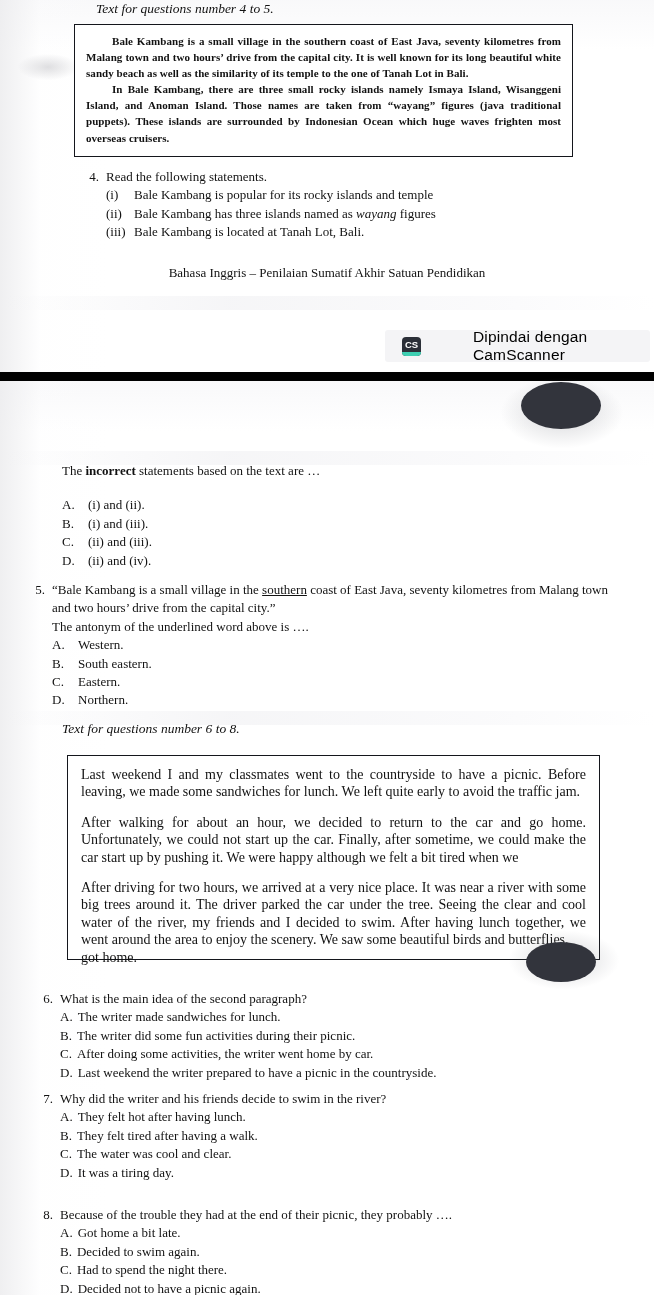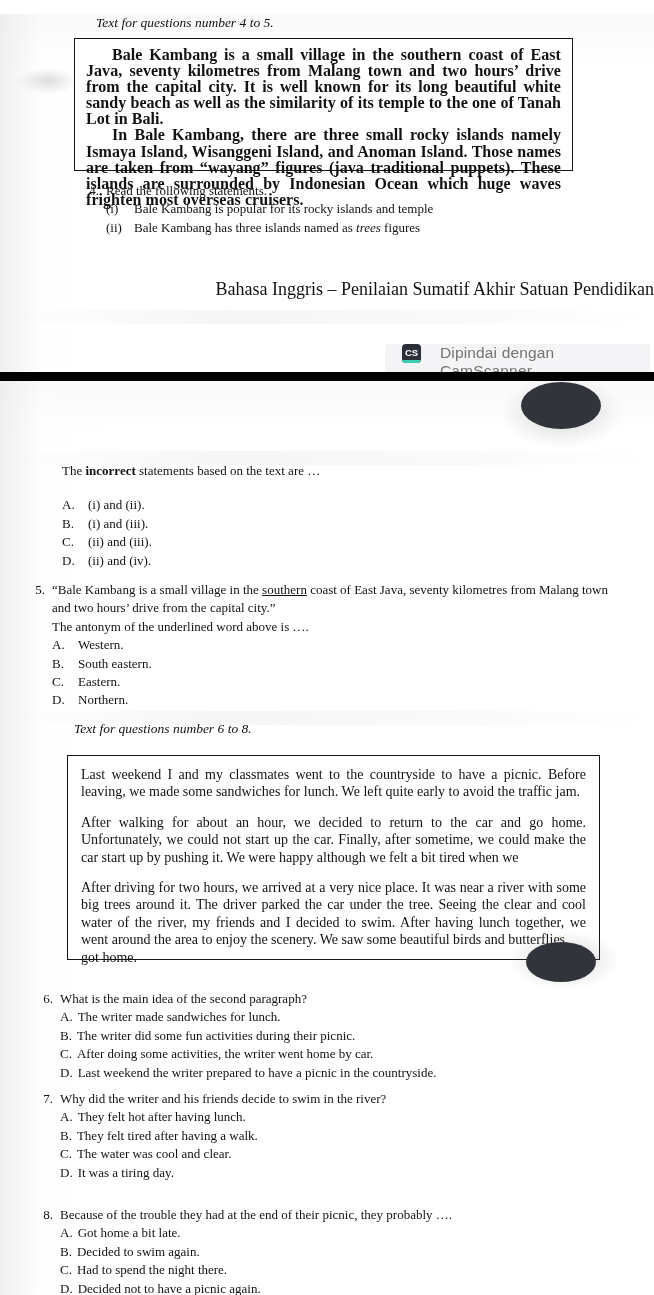--- a/index.html
+++ b/index.html
@@ -13,21 +13,21 @@
     font-family: "Liberation Serif", "DejaVu Serif", serif;
     color: #121212;
   }
 
   
   .page {
     position: absolute;
     left: 0; width: 654px;
     background: #ffffff;
   }
-  #page-one { top: 14px; height: 456px; }
+  #page-one { top: 0; height: 456px; }
   #page-divider {
     position: absolute; left: 0; top: 372px;
     width: 654px; height: 9px;
     background: #000000;
   }
   #page-two { top: 381px; height: 1120px; }
 
   
   .scan-tint {
     position: absolute; inset: 0;
@@ -80,21 +80,21 @@
     margin: 0;
     text-align: justify;
     text-justify: inter-word;
   }
 
   #box-one {
     left: 74px; top: 24px; width: 499px; height: 133px;
     padding: 8px 11px 6px 11px;
   }
   #box-one p {
-    font-size: 16px;
+    font-size: 11px;
     line-height: 16.1px;
     font-weight: 600;
     letter-spacing: .05px;
   }
   #box-one p.indent { text-indent: 26px; }
 
   #box-two {
     left: 67px; top: 755px; width: 533px; height: 205px;
     padding: 10px 13px 8px 13px;
   }
@@ -124,37 +124,38 @@
     flex: 0 0 auto;
     padding-right: 5px;
   }
   .opt-letter.wide { width: 21px; }
   .opt-letter.roman { width: 26px; padding-right: 2px; }
   .opt-text { flex: 1 1 auto; }
 
   .center-note {
     position: absolute;
     width: 654px; left: 0;
-    text-align: right;
-    font-size: 18px;
+    text-align: center;
+    font-size: 13px;
   }
   .stem { font-size: 13px; line-height: 18.4px; }
   b, .bold { font-weight: 700; }
   i, .ital { font-style: italic; }
   u, .uline { text-decoration: underline; }
 
   
   #camscanner-badge {
     position: absolute;
     left: 385px; top: 330px;
     width: 265px; height: 32px;
     background: #f4f4f6;
     border-radius: 3px;
     display: flex;
-    gap: 19px;
+    align-items: center;
+    gap: 12px;
     padding-left: 17px;
     box-sizing: border-box;
     font-family: "Liberation Sans", "DejaVu Sans", sans-serif;
   }
   #camscanner-badge .cs-icon {
     width: 19px; height: 19px;
     border-radius: 4px;
     background: #2b2f38;
     position: relative;
     overflow: hidden;
@@ -173,22 +174,23 @@
     top: -1px;
   }
   #camscanner-badge .cs-icon .cs-bar {
     position: absolute;
     left: 0; bottom: 0;
     width: 100%; height: 3.5px;
     background: #3ecfb2;
   }
   #camscanner-badge .cs-text {
     font-size: 15.5px;
-    color: #737373;
+    color: #000000;
     letter-spacing: .15px;
+    margin-left: 40px;
   }
 </style>
 </head>
 <body>
 
 <div class="page" id="page-one">
   <div class="scan-tint"></div>
   <div class="smudge-left"></div>
   <div class="faint-band" style="top:296px;"></div>
 
@@ -204,21 +206,25 @@
       <div class="q-num">4.</div>
       <div class="q-body">Read the following statements.</div>
     </div>
     <div style="padding-left:22px;">
       <div class="opt-row">
         <div class="opt-letter roman">(i)</div>
         <div class="opt-text">Bale Kambang is popular for its rocky islands and temple</div>
       </div>
       <div class="opt-row">
         <div class="opt-letter roman">(ii)</div>
-        <div class="opt-text"><span>Bale Kambang has three islands named as </span><i>trees</i><span> figures</span></div>
+        <div class="opt-text"><span>Bale Kambang has three islands named as </span><i>wayang</i><span> figures</span></div>
+      </div>
+      <div class="opt-row">
+        <div class="opt-letter roman">(iii)</div>
+        <div class="opt-text">Bale Kambang is located at Tanah Lot, Bali.</div>
       </div>
     </div>
   </div>
 
   <div class="center-note" style="top:265px;">Bahasa Inggris – Penilaian Sumatif Akhir Satuan Pendidikan</div>
 
   <div id="camscanner-badge">
     <span class="cs-icon">
       <span class="cs-letters">CS</span>
       <span class="cs-bar"></span>
@@ -278,21 +284,21 @@
         <div class="opt-letter wide">C.</div>
         <div class="opt-text">Eastern.</div>
       </div>
       <div class="opt-row">
         <div class="opt-letter wide">D.</div>
         <div class="opt-text">Northern.</div>
       </div>
     </div>
   </div>
 
-  <div class="section-head" style="position:absolute; left:74px; top:340px;">Text for questions number 6 to 8.</div>
+  <div class="section-head" style="position:absolute; left:62px; top:340px;">Text for questions number 6 to 8.</div>
 </div>
 
 <div class="passage-box" id="box-two">
   <p>Last weekend I and my classmates went to the countryside to have a picnic. Before leaving, we made some sandwiches for lunch. We left quite early to avoid the traffic jam.</p>
   <p>After walking for about an hour, we decided to return to the car and go home. Unfortunately, we could not start up the car. Finally, after sometime, we could make the car start up by pushing it. We were happy although we felt a bit tired when we</p>
   <p>After driving for two hours, we arrived at a very nice place. It was near a river with some big trees around it. The driver parked the car under the tree. Seeing the clear and cool water of the river, my friends and I decided to swim. After having lunch together, we went around the area to enjoy the scenery. We saw some beautiful birds and butterflies.</p>
   <p class="last-line">got home.</p>
 </div>
 
 <div class="thumb-glow" style="position:absolute; left:508px; top:930px; width:112px; height:60px;"></div>

